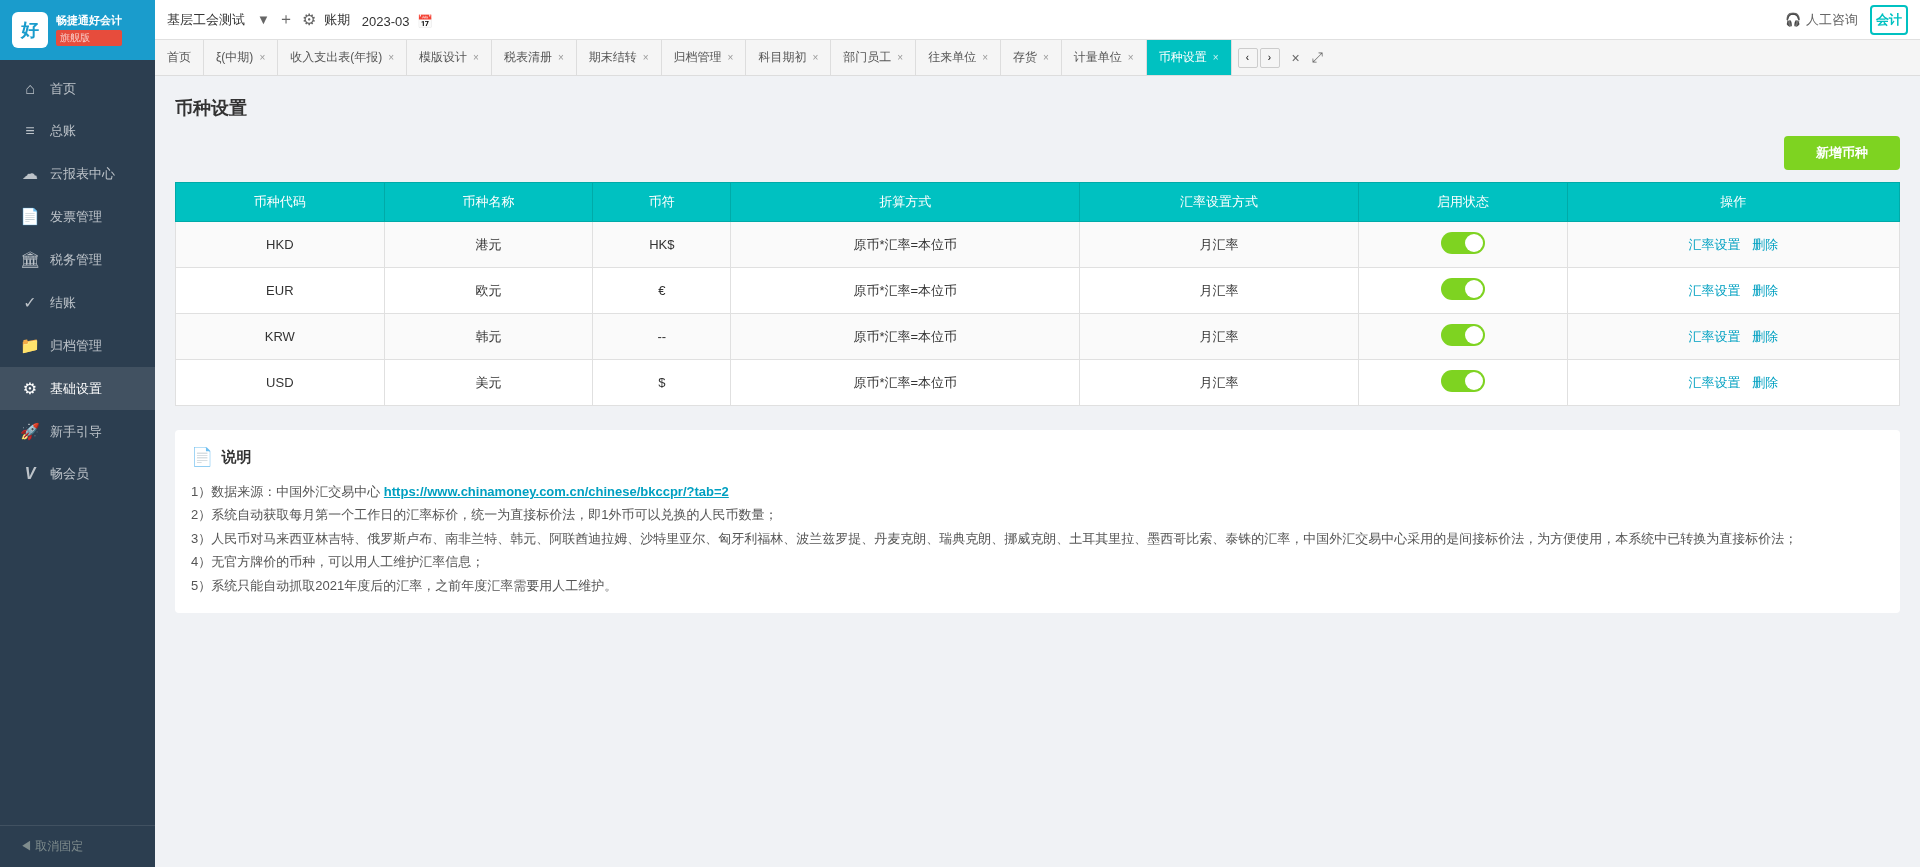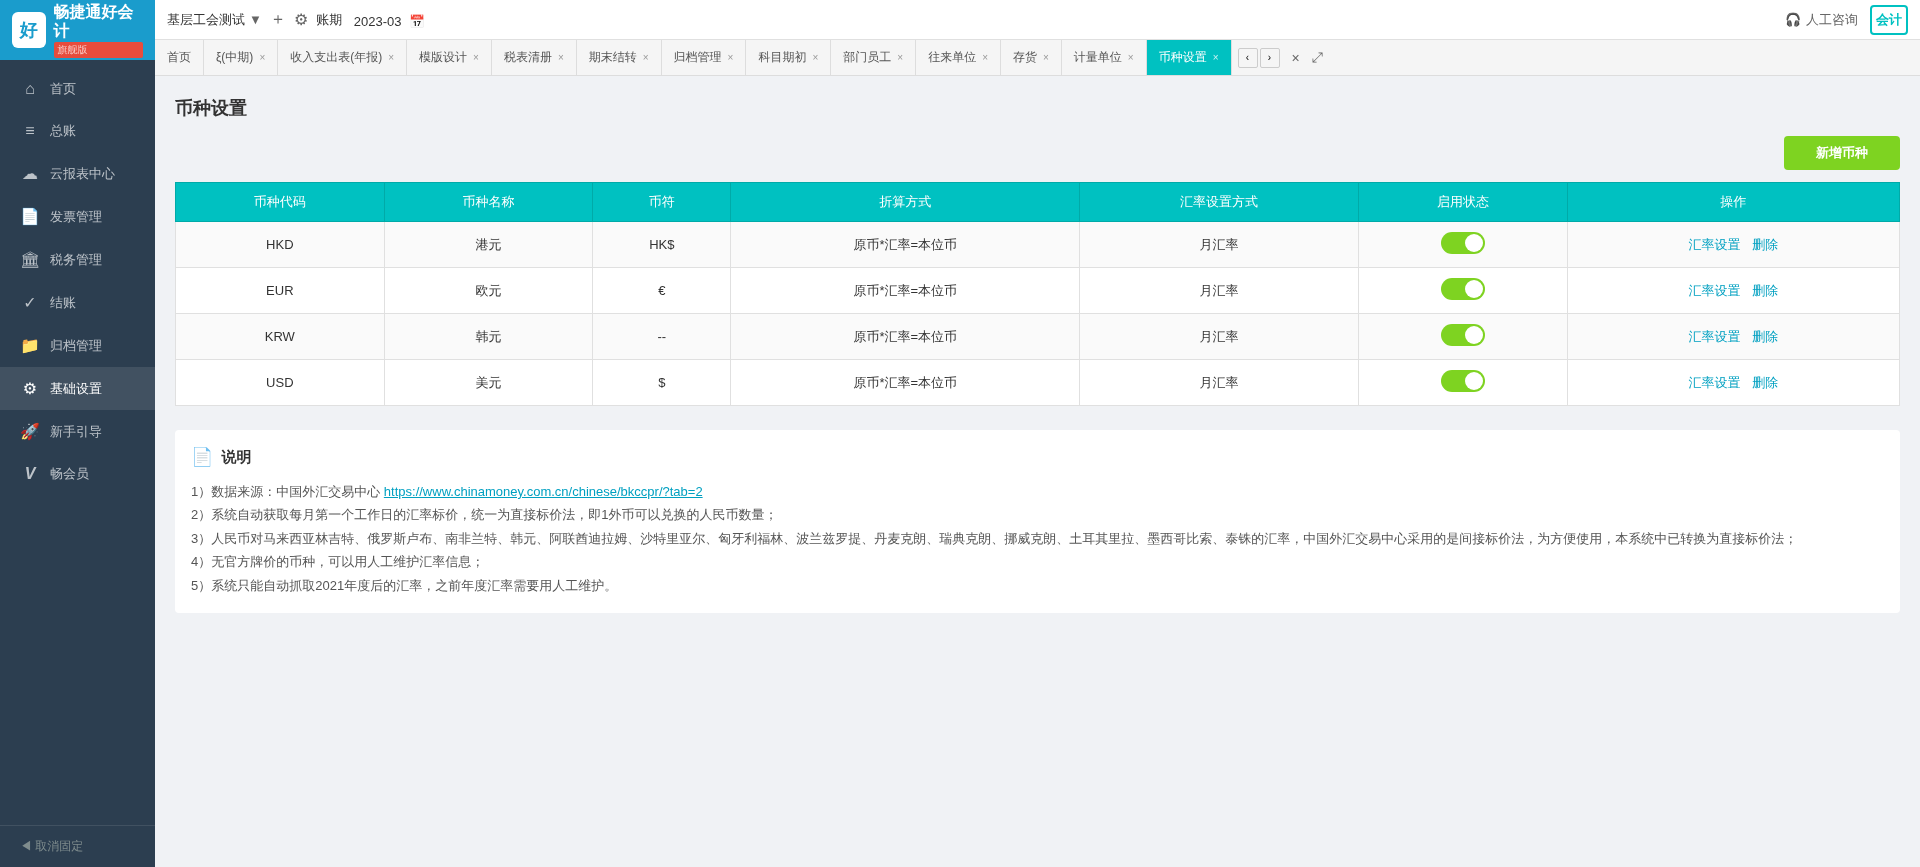--- a/index.html
+++ b/index.html
@@ -2,35 +2,35 @@
 <html><head>
   <meta charset="utf-8">
   <style>
     * { margin: 0; padding: 0; box-sizing: border-box; }
     body { font-family: "Microsoft YaHei", "PingFang SC", sans-serif; font-size: 13px; background: #f0f2f5; width: 1920px; height: 867px; overflow: hidden; display: flex; }
 
     
     .sidebar { width: 155px; background: #2c3e50; display: flex; flex-direction: column; height: 867px; flex-shrink: 0; }
     .sidebar-logo { background: #1a9ccc; padding: 10px 12px; display: flex; align-items: center; gap: 8px; height: 60px; }
     .sidebar-logo-icon { width: 36px; height: 36px; background: white; border-radius: 6px; display: flex; align-items: center; justify-content: center; color: #1a9ccc; font-size: 18px; font-weight: bold; }
-    .sidebar-logo-text { color: white; font-size: 16px; font-weight: bold; line-height: 1.2; }
+    .sidebar-logo-text { color: white; font-size: 11px; font-weight: bold; line-height: 1.2; }
     .sidebar-logo-sub { color: rgba(255,255,255,0.7); font-size: 10px; background: #e74c3c; padding: 1px 4px; border-radius: 2px; margin-top: 2px; }
     .sidebar-nav { flex: 1; padding-top: 8px; }
     .nav-item { display: flex; align-items: center; gap: 10px; padding: 12px 20px; color: #bdc3c9; cursor: pointer; transition: background 0.2s; }
     .nav-item.active { background: rgba(255,255,255,0.1); color: white; }
     .nav-item-icon { font-size: 16px; width: 20px; text-align: center; }
     .nav-item-label { font-size: 13px; }
     .sidebar-footer { padding: 12px 20px; color: #7f8c8d; font-size: 12px; display: flex; align-items: center; gap: 6px; cursor: pointer; border-top: 1px solid rgba(255,255,255,0.1); }
 
     
     .main { flex: 1; display: flex; flex-direction: column; height: 867px; }
 
     
     .topbar { background: white; height: 40px; display: flex; align-items: center; padding: 0 12px; gap: 8px; border-bottom: 1px solid #e0e0e0; flex-shrink: 0; }
-    .topbar-workspace { color: #333; font-size: 13px; display: flex; align-items: center; gap: 4px; }
+    .topbar-workspace { color: #333; font-size: 13px; display: flex; align-items: center; gap: 12px; }
     .topbar-workspace-dropdown { color: #666; cursor: pointer; }
     .topbar-add { color: #666; cursor: pointer; font-size: 16px; }
     .topbar-settings { color: #666; cursor: pointer; font-size: 16px; }
     .topbar-period { color: #333; font-size: 13px; display: flex; align-items: flex-end; gap: 4px; }
     .topbar-right { margin-left: auto; display: flex; align-items: center; gap: 12px; }
     .topbar-help { color: #666; font-size: 13px; display: flex; align-items: center; gap: 4px; cursor: pointer; }
     .topbar-account-btn { background: white; border: 2px solid #00c1c1; color: #00c1c1; padding: 4px 4px; border-radius: 4px; font-size: 13px; cursor: pointer; font-weight: bold; }
 
     
     .tabbar { background: #f5f5f5; height: 36px; display: flex; align-items: center; border-bottom: 1px solid #ddd; overflow: hidden; flex-shrink: 0; }
@@ -65,21 +65,21 @@
     
     .action-link { color: #00a0c1; cursor: pointer; text-decoration: none; margin: 0 4px; }
     .action-delete { color: #00a0c1; cursor: pointer; margin: 0 4px; }
 
     
     .notes-section { margin-top: 24px; padding: 16px; background: white; border-radius: 4px; }
     .notes-title { display: flex; align-items: center; gap: 8px; font-size: 15px; color: #333; margin-bottom: 12px; font-weight: bold; }
     .notes-title-icon { color: #00a0c1; font-size: 18px; }
     .notes-list { list-style: none; }
     .notes-list li { color: #555; font-size: 13px; line-height: 1.8; }
-    .notes-link { color: #00a0c1; text-decoration: underline; cursor: pointer; }
+    .notes-link { color: #00a0c1; text-decoration: underline; cursor: pointer; font-weight: bold; }
 
     .period-icon { color: #00a0c1; cursor: pointer; margin-left: 4px; }
   </style>
 </head>
 <body>
 
 <div class="sidebar">
   <div class="sidebar-logo">
     <div class="sidebar-logo-icon">好</div>
     <div>

